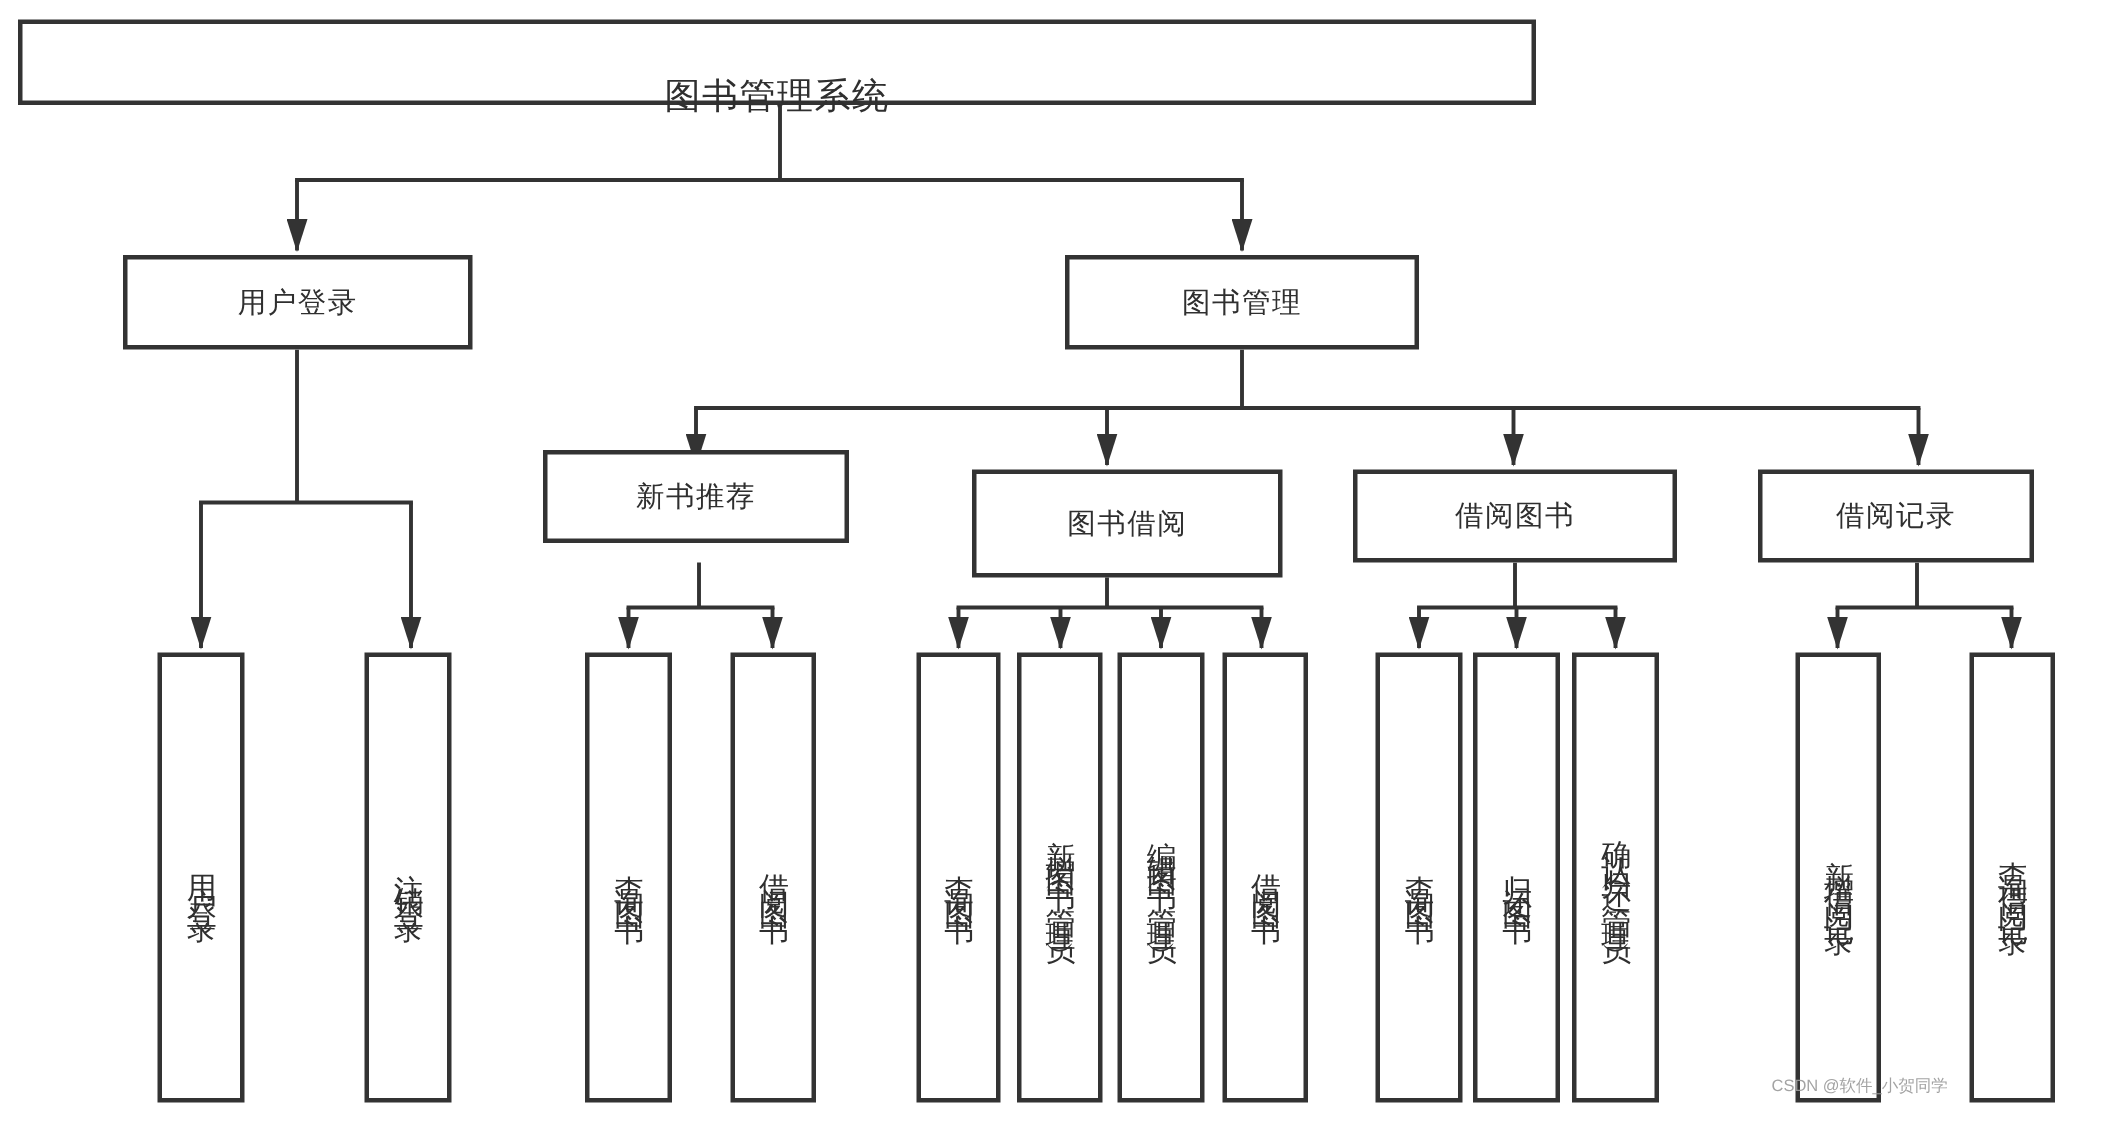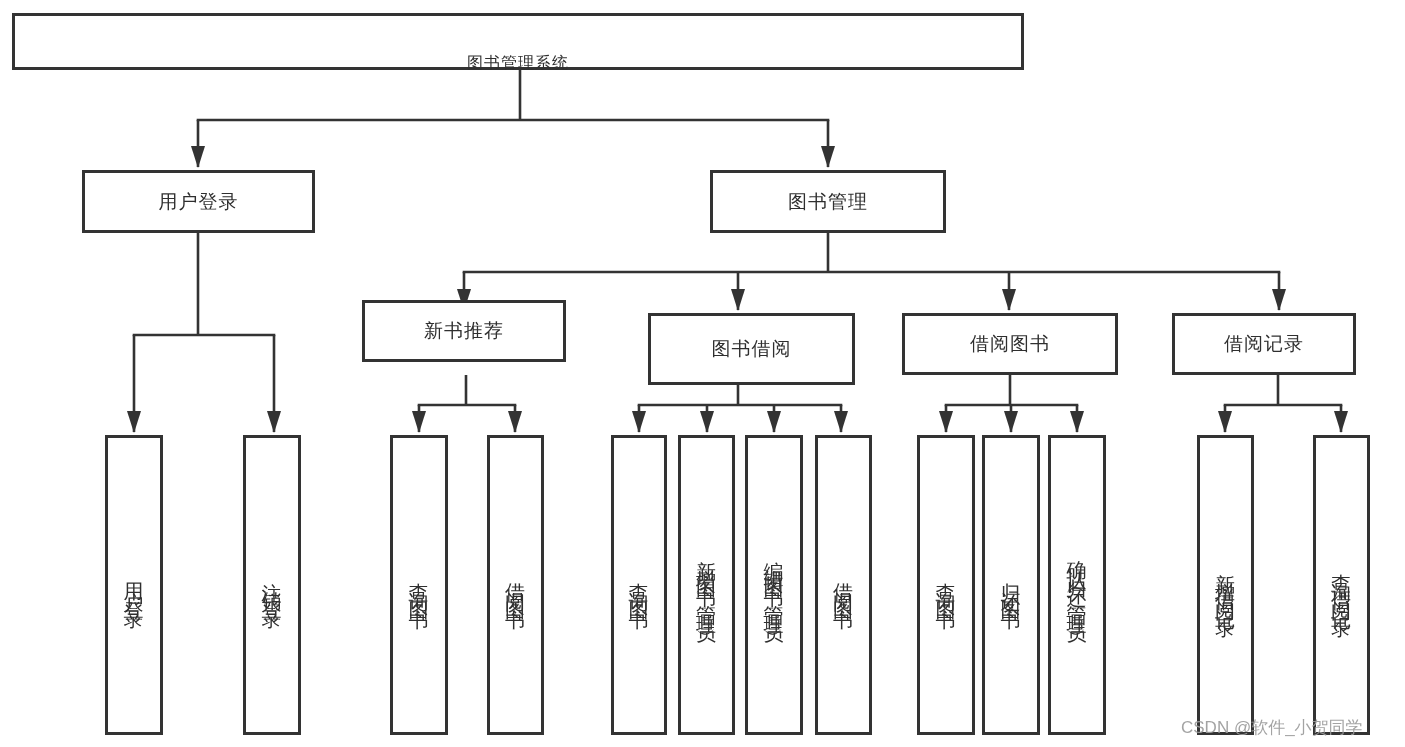--- a/index.html
+++ b/index.html
@@ -13,34 +13,34 @@
   body{position:relative;font-family:"Liberation Sans","DejaVu Sans",sans-serif;color:var(--text);}
   svg.connectors{position:absolute;left:0;top:0;z-index:1;}
   .box{
     position:absolute;
     border:3px solid var(--line);
     background:var(--bg);
     display:flex;align-items:center;justify-content:center;
     z-index:2;
   }
   .box.h span{font-size:19px;letter-spacing:1px;white-space:nowrap;}
-  .box.root span{font-size:16px;margin-top:44px;}
+  .box.root span{font-size:24px;margin-top:44px;}
   .box.v span{
     writing-mode:vertical-rl;
     text-orientation:mixed;
     font-size:20px;
     letter-spacing:9px;
     line-height:1;
     white-space:nowrap;
   }
   .watermark{
     position:absolute;
     z-index:3;
     color:var(--wm);
-    font-size:17px;
+    font-size:11px;
     white-space:nowrap;
     opacity:.92;
   }
 </style>
 </head>
 <body>
 
 <svg class="connectors" width="1405" height="747">
   <defs>
     <marker id="arrow" viewBox="0 0 22 14" refX="21" refY="7" markerWidth="22" markerHeight="14" orient="auto" markerUnits="userSpaceOnUse">

